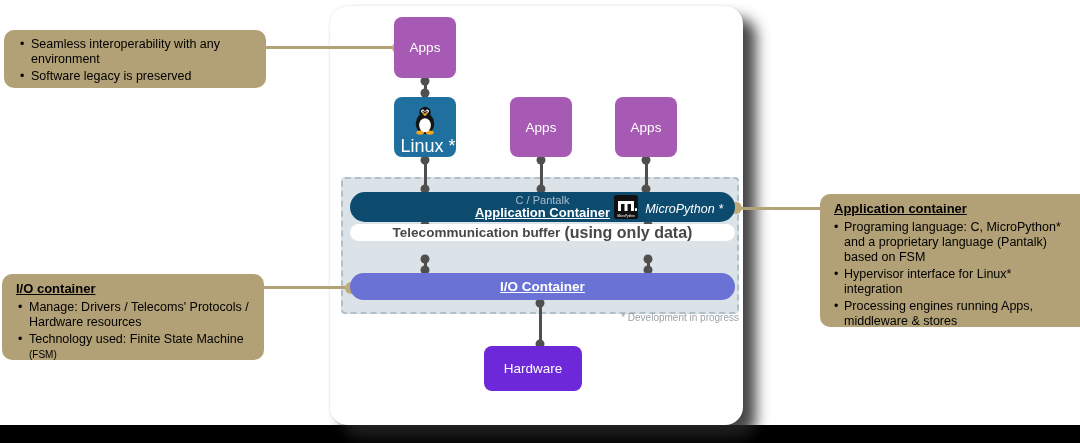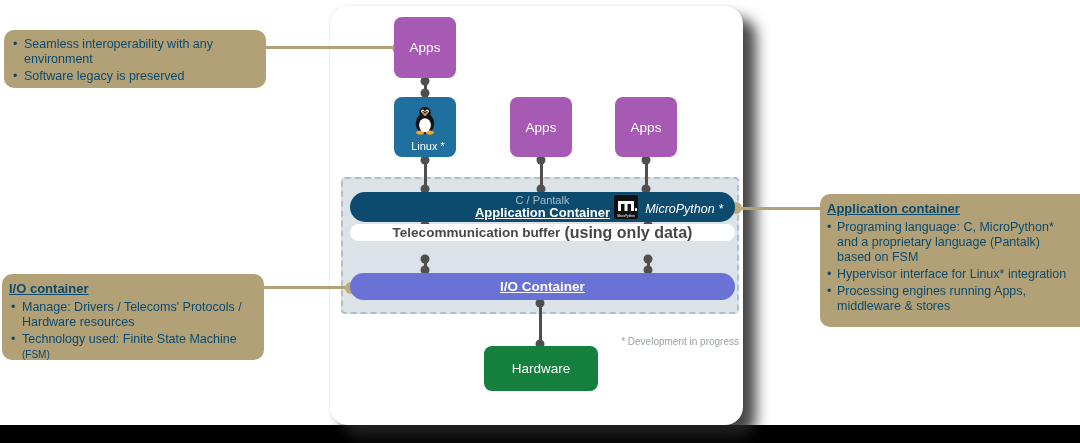--- a/index.html
+++ b/index.html
@@ -21,21 +21,21 @@
     align-items:center;justify-content:center;font-size:13.5px;box-sizing:border-box;
   }
   .apps{background:#a75ab3;}
   .apps-top{left:394px;top:17px;width:62px;height:61px;}
   .apps-mid1{left:510px;top:97px;width:62px;height:60px;}
   .apps-mid2{left:615px;top:97px;width:62px;height:60px;}
   .linux{
     left:394px;top:97px;width:62px;height:60px;background:#20709f;
     flex-direction:column;gap:1px;padding-top:4px;
   }
-  .linux-label{font-size:11px;line-height:14px;margin-left:6px;}
+  .linux-label{font-size:18px;line-height:14px;margin-left:6px;}
 
   .dashed-wrap{
     position:absolute;left:341px;top:177px;width:398px;height:137px;
     background:#dbe3e8;border:2px dashed #b2bfc7;border-radius:4px;box-sizing:border-box;
   }
   .bar{position:absolute;left:350px;width:385px;border-radius:15px;box-sizing:border-box;}
   .app-bar{top:192px;height:30px;background:#0c4a6e;}
   .app-bar-center{
     position:absolute;left:0;right:0;top:2px;text-align:center;color:#ffffff;
   }
@@ -48,36 +48,36 @@
   .buffer-bar{
     top:224px;height:17px;background:#ffffff;display:flex;align-items:center;justify-content:center;
     gap:4px;color:#474747;
   }
   .buffer-title{font-size:13.5px;font-weight:bold;line-height:17px;}
   .buffer-note{font-size:16px;font-weight:bold;line-height:17px;text-align:center;}
   .io-bar{
     top:273px;height:27px;background:#6a72d6;display:flex;align-items:center;justify-content:center;
     color:#ffffff;font-size:13.5px;font-weight:bold;text-decoration:underline;
   }
-  .hardware{left:484px;top:346px;width:114px;height:45px;background:#15803d;}
+  .hardware{left:484px;top:346px;width:98px;height:45px;background:#6d28d9;}
   .footnote{
-    position:absolute;left:539px;top:336px;width:200px;text-align:right;
+    position:absolute;left:539px;top:312px;width:200px;text-align:right;
     font-size:10px;color:#9aa0a6;
   }
 
   
   .vline{position:absolute;width:3px;background:#4f4f4f;}
   .dot{position:absolute;width:9px;height:9px;border-radius:50%;background:#4f4f4f;transform:translate(-50%,-50%);}
   .tan-line{position:absolute;height:3px;background:#b3a178;}
   .tan-dot{position:absolute;width:12px;height:12px;border-radius:50%;background:#bfab79;transform:translate(-50%,-50%);}
 
   
   .note-box{
-    position:absolute;background:#b2a176;border-radius:10px;color:#0c4a6e;
-    padding:7px 7px;box-sizing:border-box;font-size:12.5px;line-height:15px;
+    position:absolute;background:#b2a176;border-radius:10px;color:#000000;
+    padding:7px 14px;box-sizing:border-box;font-size:12.5px;line-height:15px;
   }
   .note-title{font-weight:bold;text-decoration:underline;font-size:13px;margin-bottom:4px;}
   .note-list{margin:0;padding:0;list-style:none;}
   .note-list li{position:relative;padding-left:13px;margin:0 0 2px 0;}
   .note-list li::before{content:"\2022";position:absolute;left:2px;}
   .note-list.tight li{padding-left:10px;}
   .note-list.tight li::before{left:0;}
   .small-suffix{font-size:10px;}
   #note1{left:4px;top:30px;width:262px;height:58px;}
   #note2{left:2px;top:274px;width:262px;height:86px;}

